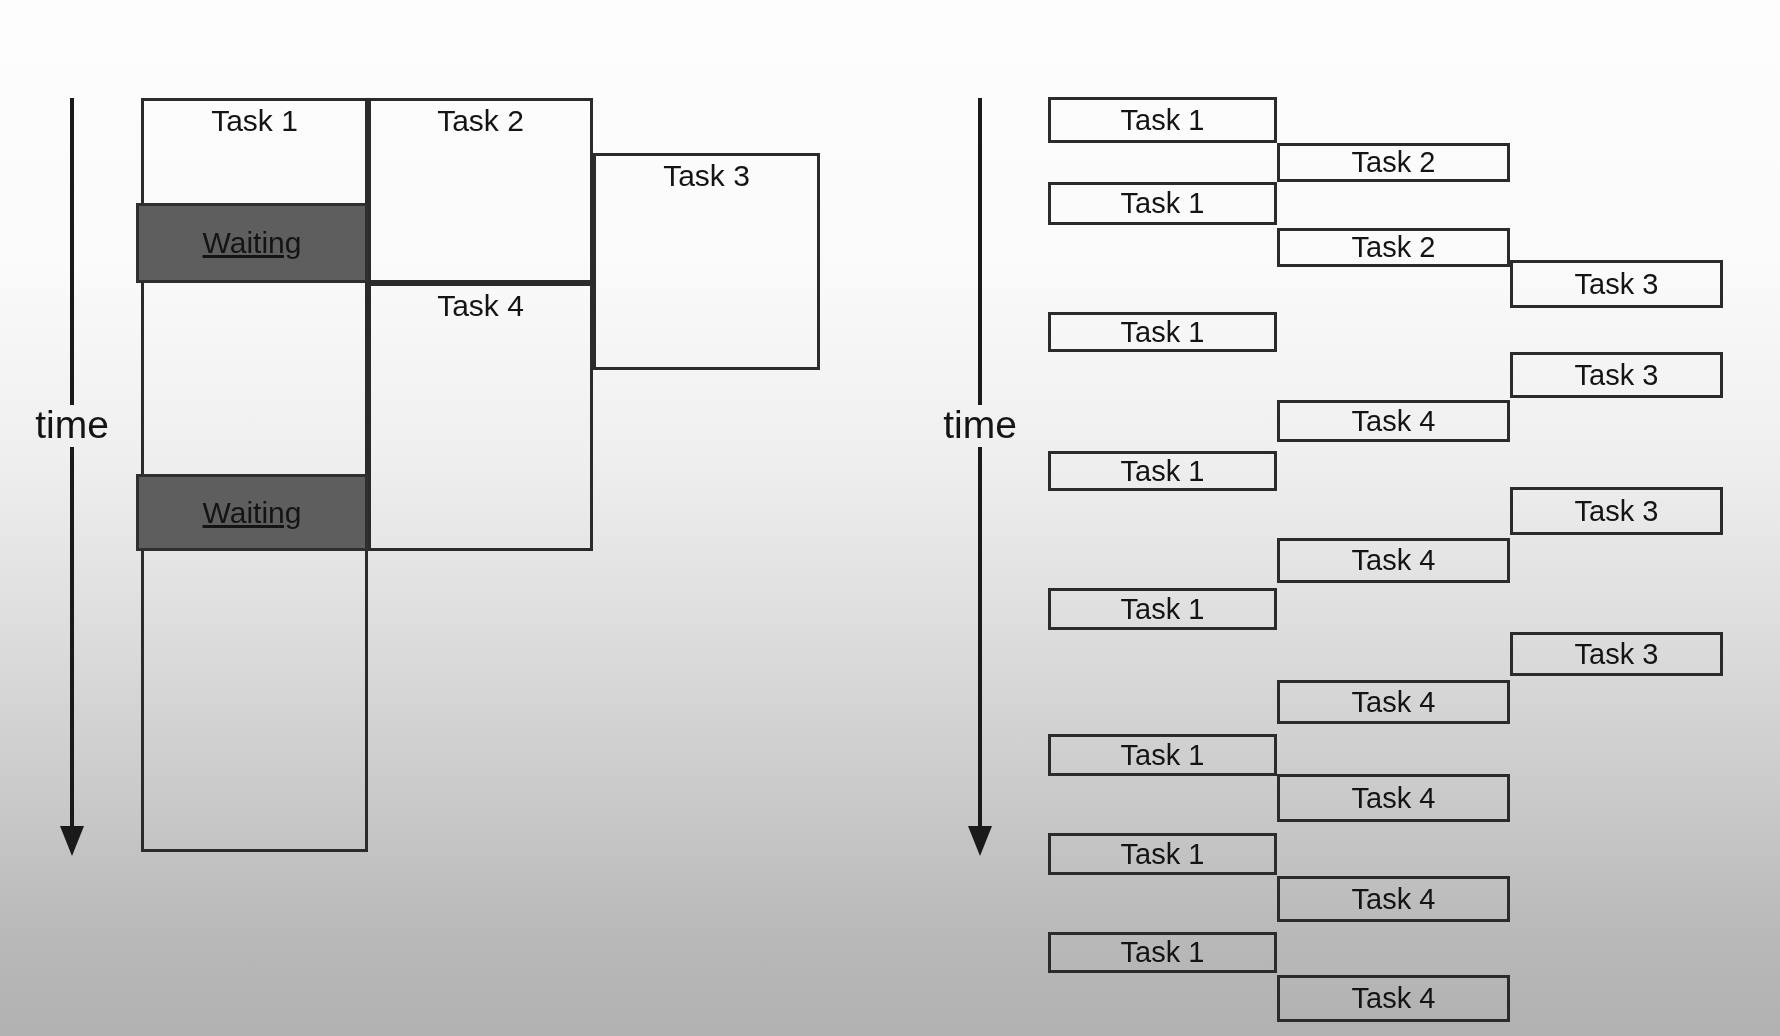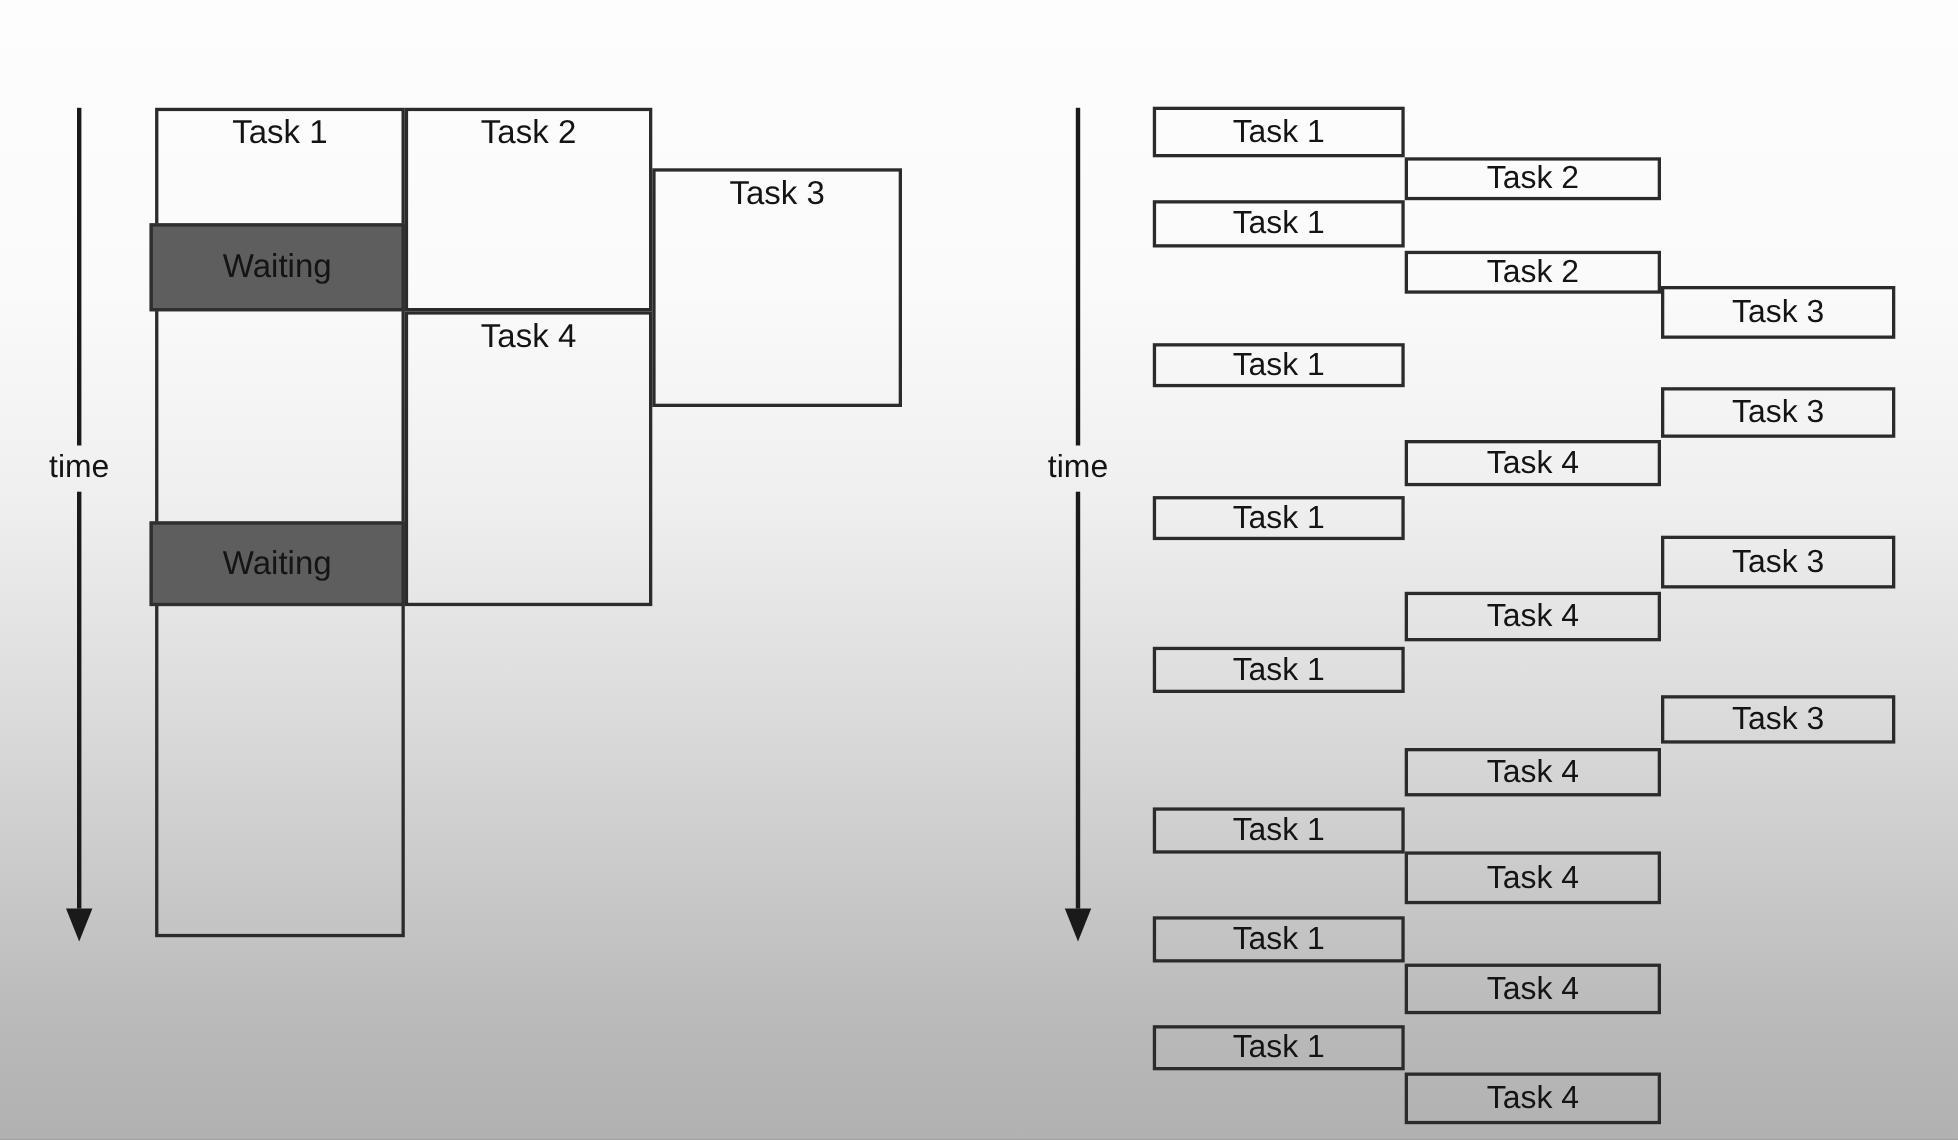--- a/index.html
+++ b/index.html
@@ -9,28 +9,28 @@
     font-family:"Liberation Sans",sans-serif;color:#141414;
   }
   .panel{position:absolute;left:0;top:0;width:100%;height:100%;}
   .box{
     position:absolute;box-sizing:border-box;border:3px solid #2b2b2b;
     background:transparent;z-index:2;
   }
   .box.waiting{background:#5e5e5e;border-color:#2f2f2f;z-index:3;}
   .box .lbl{display:block;width:100%;text-align:center;font-size:30px;line-height:34px;}
   .box.top-label{padding-top:3px;}
-  .box.mid-label{display:flex;align-items:center;justify-content:center;}
+  .box.mid-label{display:flex;align-items:center;justify-content:center;text-decoration:underline;}
   .bar{
     position:absolute;box-sizing:border-box;border:3px solid #2b2b2b;
     background:transparent;display:flex;align-items:center;justify-content:center;
     font-size:29px;z-index:2;
   }
   .axis-seg{position:absolute;width:4px;background:#1a1a1a;transform:translateX(-50%);z-index:1;}
-  .axis-label{position:absolute;transform:translate(-50%,-50%);font-size:29px;z-index:1;white-space:nowrap;}
+  .axis-label{position:absolute;transform:translate(-50%,-50%);font-size:39px;z-index:1;white-space:nowrap;}
   .axis-head{
     position:absolute;width:0;height:0;transform:translateX(-50%);z-index:1;
     border-left:12px solid transparent;border-right:12px solid transparent;border-top:30px solid #1a1a1a;
   }
 </style>
 </head>
 <body>
 
 <div class="stage">
   <div class="panel" id="left-panel">

